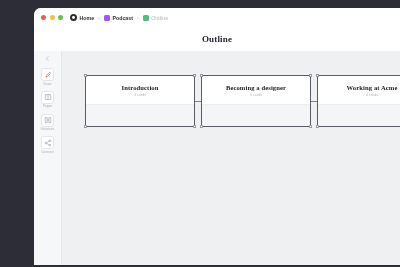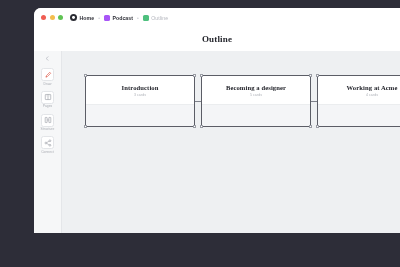--- a/index.html
+++ b/index.html
@@ -18,21 +18,21 @@
     height: 267px;
     background: #2d2d38;
   }
 
   
   #app-window {
     position: absolute;
     left: 34px;
     top: 8px;
     width: 366px;
-    height: 225px;
+    height: 257px;
     background: #ffffff;
     border-top-left-radius: 7px;
     overflow: hidden;
   }
 
   
   #titlebar {
     position: relative;
     height: 19px;
     background: #ffffff;

